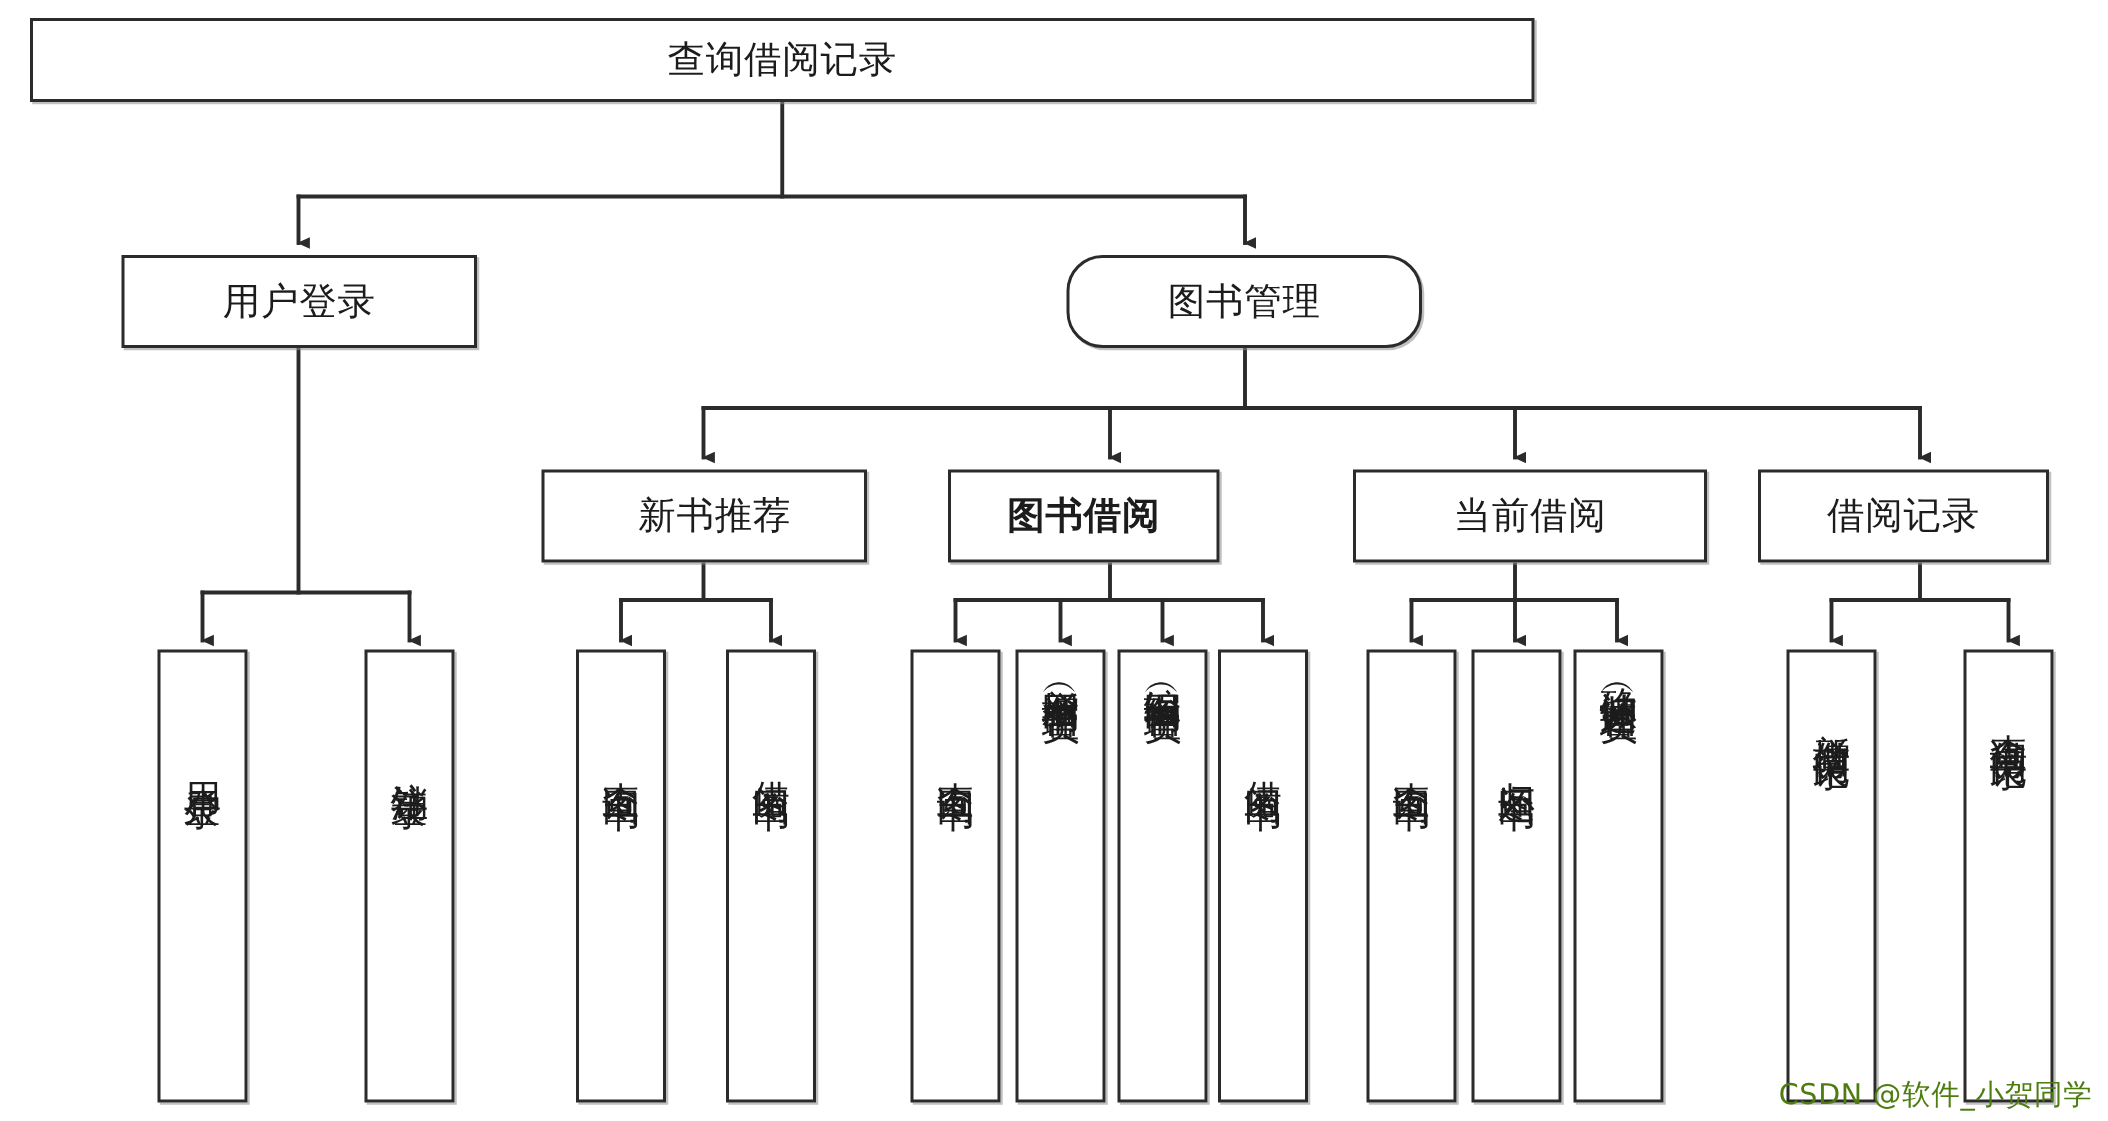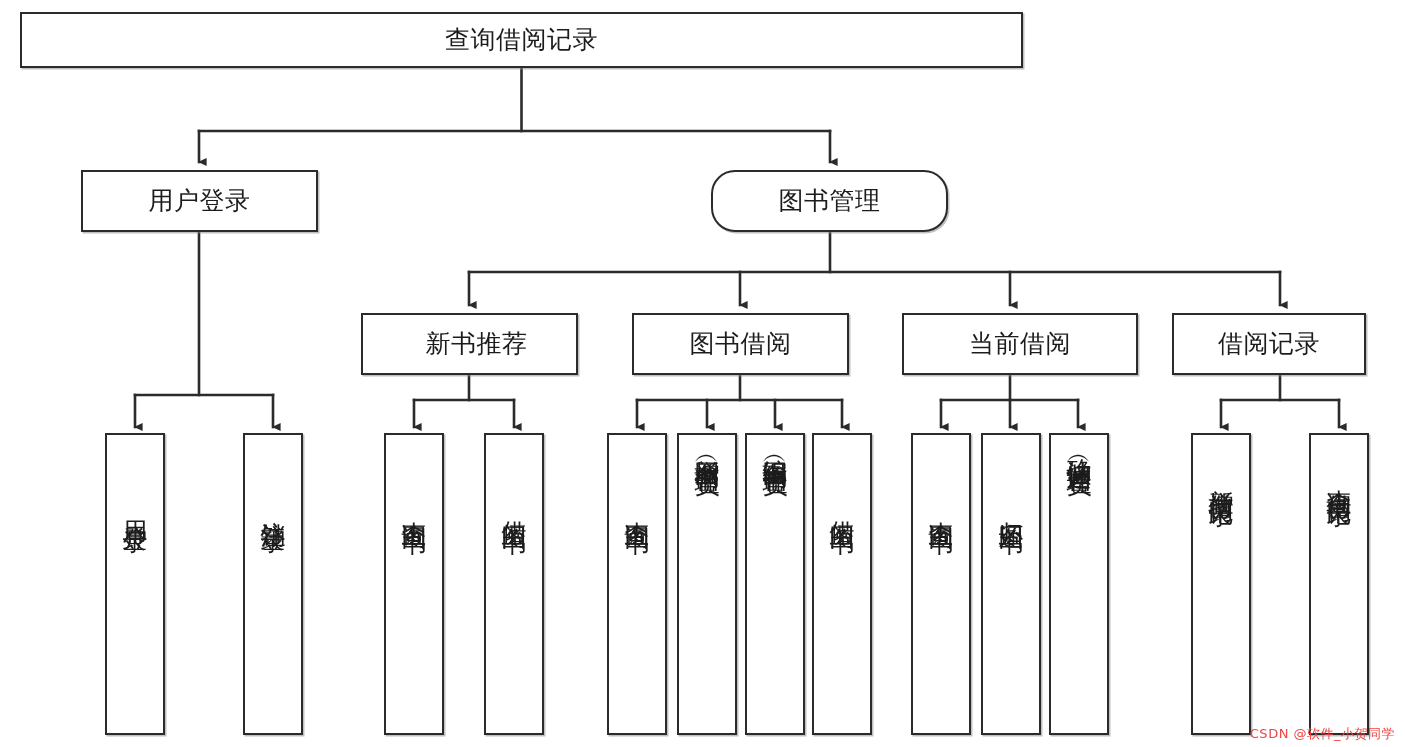--- a/index.html
+++ b/index.html
@@ -63,22 +63,22 @@
     line-height: 1;
     white-space: pre;
   }
   .node.vertical.tall .label {
     letter-spacing: 2px;
   }
   .watermark {
     position: absolute;
     right: 10px;
     bottom: 4px;
-    font-size: 13px;
-    color: #ef4444;
+    font-size: 19px;
+    color: #4d7c0f;
     letter-spacing: 0.5px;
     white-space: nowrap;
     user-select: none;
     text-align: right;
   }
 </style>
 </head>
 <body>
 
 <div id="diagram-root">
@@ -140,21 +140,21 @@
   <div class="node horizontal" style="left:81px; top:170px; width:237px; height:62px;">
     <span class="label">用户登录</span>
   </div>
   <div class="node horizontal" style="left:711px; top:170px; width:237px; height:62px;border-radius:24px;">
     <span class="label">图书管理</span>
   </div>
 
   <div class="node horizontal" style="left:361px; top:313px; width:217px; height:62px;padding-left:14px;">
     <span class="label">新书推荐</span>
   </div>
-  <div class="node horizontal" style="left:632px; top:313px; width:217px; height:62px;">
+  <div class="node horizontal" style="left:632px; top:313px; width:181px; height:62px;font-weight:bold;">
     <span class="label">图书借阅</span>
   </div>
   <div class="node horizontal" style="left:902px; top:313px; width:236px; height:62px;">
     <span class="label">当前借阅</span>
   </div>
   <div class="node horizontal" style="left:1172px; top:313px; width:194px; height:62px;">
     <span class="label">借阅记录</span>
   </div>
 
   <div class="node vertical" style="left:105px; top:433px; width:60px; height:302px; padding-top:66px;">

